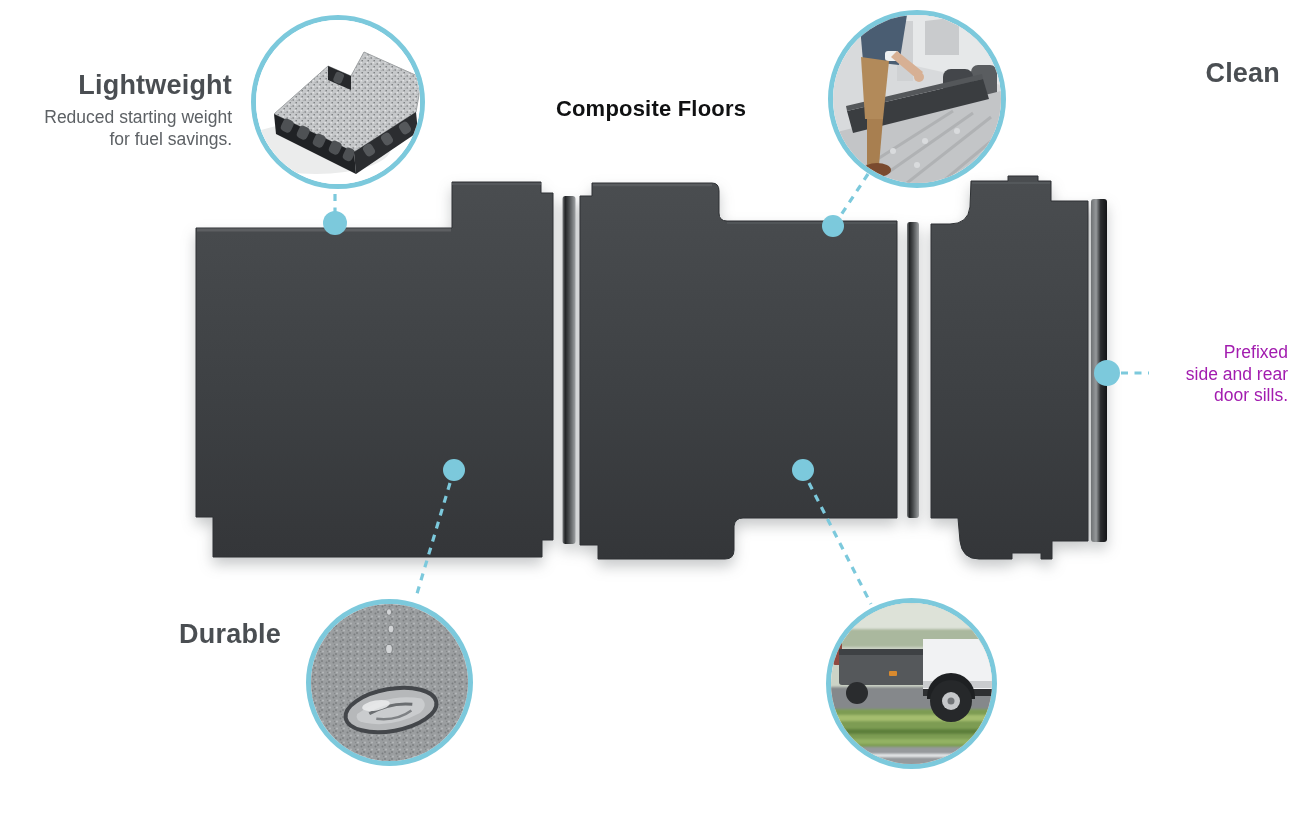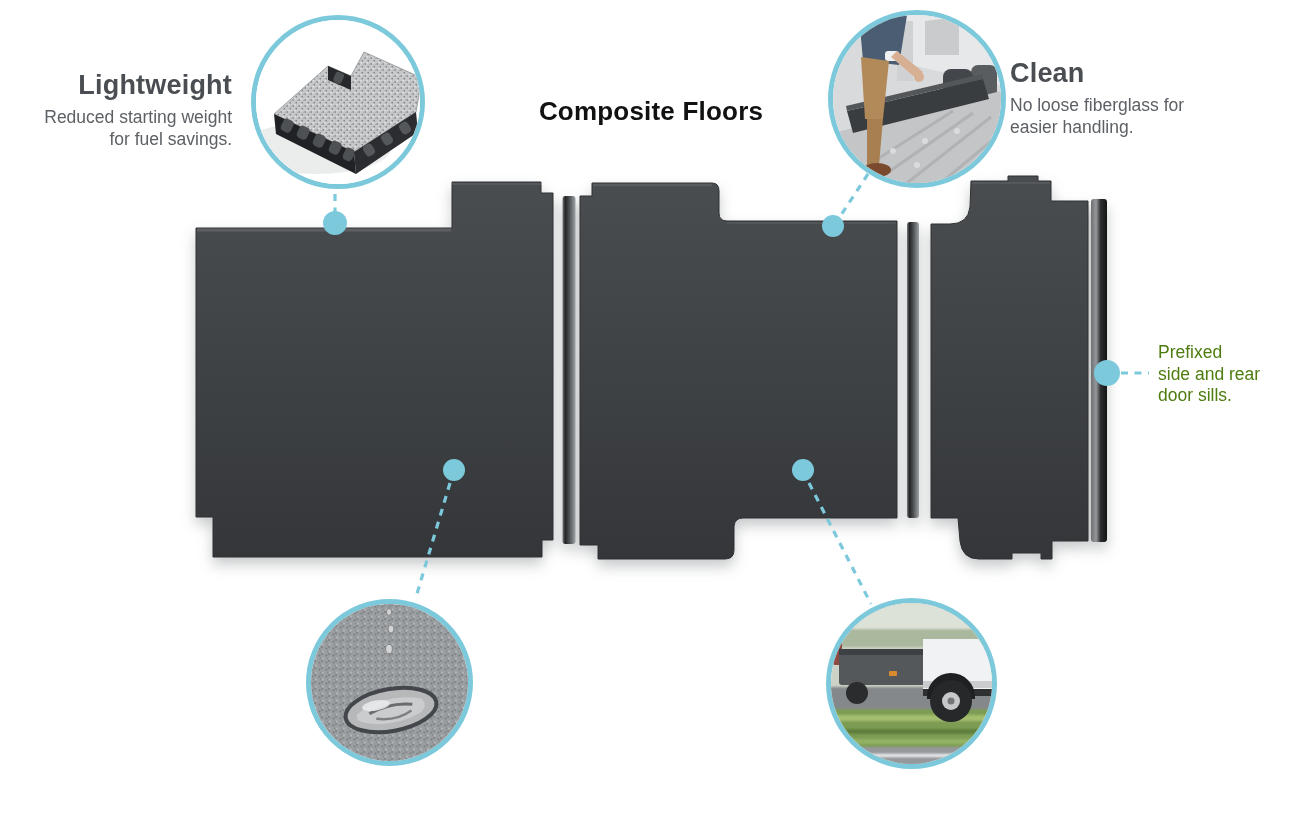--- a/index.html
+++ b/index.html
@@ -2,37 +2,37 @@
 <html><head>
 <meta charset="utf-8">
 <style>
   html,body{margin:0;padding:0;background:#ffffff;}
   .stage{
     position:relative;width:1300px;height:840px;background:#ffffff;overflow:hidden;
     font-family:"Liberation Sans", sans-serif;
   }
   .page-title{
     position:absolute;left:520px;top:96px;width:262px;text-align:center;
-    font-size:26px;font-weight:700;color:#101112;letter-spacing:.2px;
+    font-size:22px;font-weight:700;color:#101112;letter-spacing:.2px;
   }
   .feature{position:absolute;}
   .feature .heading{
     font-size:27px;font-weight:700;color:#4a4e52;margin:0 0 6px 0;letter-spacing:.2px;
   }
   .feature .body{
     font-size:17.5px;line-height:21.5px;color:#5d6165;white-space:pre-line;
   }
   .align-right{text-align:right;}
-  .align-left{text-align:left;}
+  .align-left{text-align:right;}
   .f-lightweight{left:10px;top:70px;width:222px;}
   .f-clean{left:1010px;top:58px;width:270px;}
   .f-durable{left:50px;top:619px;width:231px;}
   .f-quiet{left:1018px;top:639px;width:272px;}
   .f-prefixed{left:1158px;top:342px;width:130px;}
-  .f-prefixed .body{color:#4d7c0f;}
+  .f-prefixed .body{color:#a21caf;}
   .photo-circle{
     position:absolute;border-radius:50%;border:5px solid #7cc9dc;
     overflow:hidden;box-sizing:border-box;background:#fff;
   }
   .photo-circle svg{display:block;width:100%;height:100%;}
   .pc-lightweight{left:251px;top:15px;width:174px;height:174px;}
   .pc-clean{left:828px;top:10px;width:178px;height:178px;}
   .pc-durable{left:306px;top:599px;width:167px;height:167px;}
   .pc-quiet{left:826px;top:598px;width:171px;height:171px;}
   .floor-svg{position:absolute;left:0;top:0;}
@@ -246,27 +246,26 @@
   </div>
 
   <div class="feature f-lightweight align-right">
     <div class="heading">Lightweight</div>
     <div class="body">Reduced starting weight
 for fuel savings.</div>
   </div>
 
   <div class="feature f-clean align-left">
     <div class="heading">Clean</div>
-    <div class="body">No loose fiberglass for
-easier handling.</div>
   </div>
 
   <div class="feature f-prefixed align-left">
     <div class="body">Prefixed
 side and rear
 door sills.</div>
   </div>
 
   <div class="feature f-durable align-right">
+    <div class="heading">Durable</div>
   </div>
 
 
 </div>
 
 </body></html>

